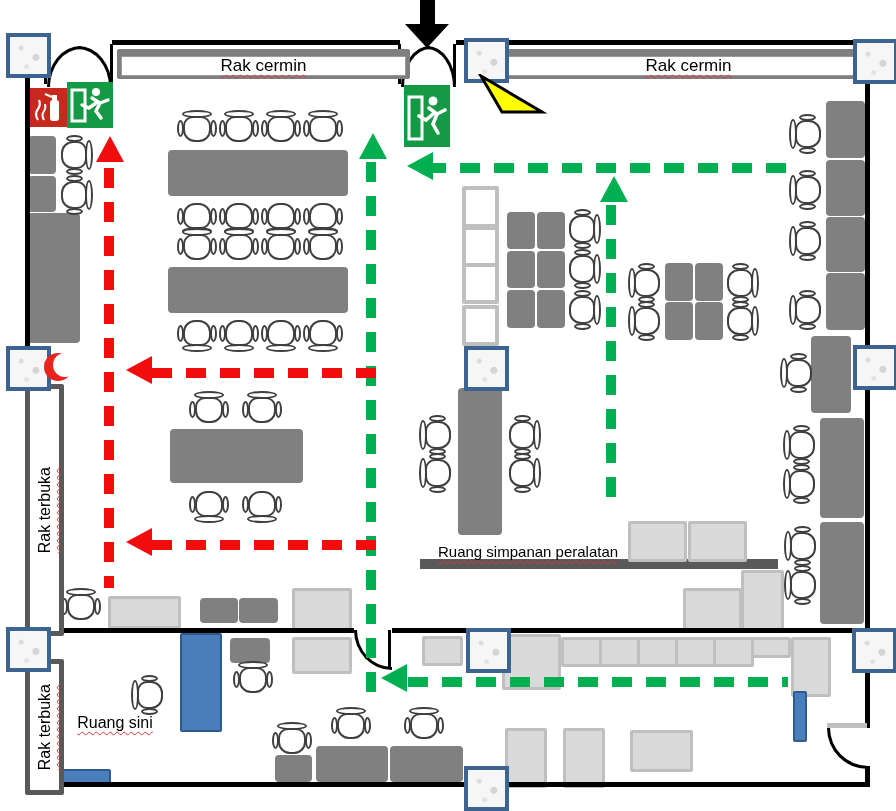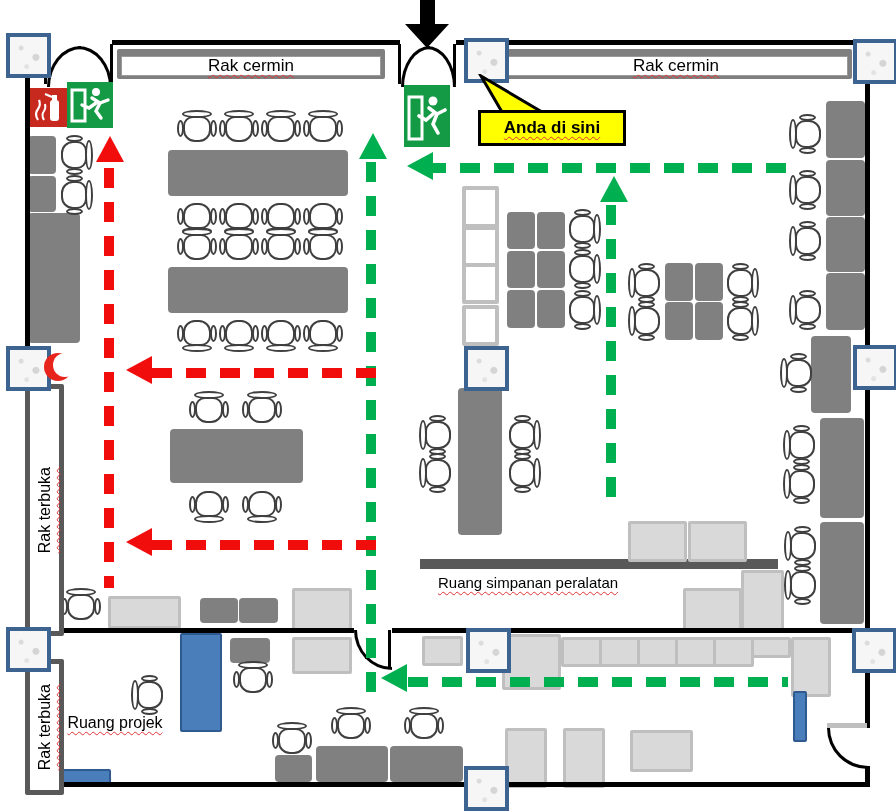--- a/index.html
+++ b/index.html
@@ -24,21 +24,21 @@
   .chair i{position:absolute;box-sizing:border-box;background:#fff;border:2px solid #3f3f3f;display:block;}
   .chair .back{left:2px;top:-3px;width:30px;height:8px;border-radius:50%;}
   .chair .al{left:-3px;top:7px;width:7px;height:17px;border-radius:50%;}
   .chair .ar{right:-3px;top:7px;width:7px;height:17px;border-radius:50%;}
   .chair .seat{left:3px;top:3px;width:28px;height:26px;border-radius:10px 10px 12px 12px;}
   .route-v{position:absolute;width:10px;z-index:5;}
   .route-h{position:absolute;height:10px;z-index:5;}
   .arr{position:absolute;width:0;height:0;z-index:5;}
   .arr-up{border-left:14px solid transparent;border-right:14px solid transparent;border-bottom:26px solid #000;}
   .arr-left{border-top:14px solid transparent;border-bottom:14px solid transparent;border-right:26px solid #000;}
-  .mirror-rack{position:absolute;background:#7f7f7f;border-radius:2px;z-index:4;}
+  .mirror-rack{position:absolute;background:#7f7f7f;border-radius:2px;z-index:4;padding-left:25px;}
   .mirror-rack .inner{position:absolute;left:4px;right:4px;top:7px;bottom:3px;background:#fff;border:1px solid #9a9a9a;
     display:flex;align-items:center;justify-content:center;font-size:17px;color:#000;}
   .open-rack{position:absolute;background:#fff;border:5px solid #595959;border-radius:2px;z-index:4;
     display:flex;align-items:center;justify-content:center;}
   .open-rack span{writing-mode:vertical-rl;transform:rotate(180deg);font-size:16px;color:#000;}
   .misspell{text-decoration:underline wavy #e03434;text-decoration-thickness:1px;text-underline-offset:3px;}
   .room-label{position:absolute;font-size:15px;color:#000;z-index:6;white-space:nowrap;}
   .sign{position:absolute;z-index:7;}
   .callout-box{position:absolute;left:478px;top:110px;width:142px;height:30px;background:#ffff00;border:3px solid #000;
     display:flex;align-items:center;justify-content:center;font-size:17px;font-weight:600;z-index:8;}
@@ -117,27 +117,24 @@
     <path d="M25 23 l8 6 l-4 10 l5 9 M29 29 l-7 6 l-7 -4 M33 29 l8 -4" stroke="#fff" stroke-width="3.6" fill="none" stroke-linecap="round"></path>
   </svg>
   <svg class="sign" style="left:44px;top:348px;" width="32" height="38" viewBox="0 0 32 38">
     <circle cx="14" cy="19" r="14" fill="#e8251d"></circle>
     <circle cx="21" cy="17" r="12" fill="#fff"></circle>
   </svg>
 
   <svg class="callout-ptr" width="70" height="40" viewBox="0 0 70 40">
     <polygon points="3,2 64,38 24,38" fill="#ffff00" stroke="#000" stroke-width="3"></polygon>
   </svg>
-  <div class="callout-box">
-    <span class="misspell">Anda di sini</span>
-  </div>
-
-  <div class="room-label misspell" style="left:438px;top:574px;">Ruang simpanan peralatan</div>
+
+  <div class="room-label misspell" style="left:438px;top:543px;">Ruang simpanan peralatan</div>
   <div class="room-label" style="left:55px;top:710px;width:120px;text-align:center;font-size:16px;line-height:25px;white-space:normal;">
-    <div class="misspell">Ruang projek</div>
+    <div class="misspell">Ruang sini</div>
   </div>
 
 <div class="desk" style="left: 28px; top: 136px; width: 28px; height: 38px;"></div>
     <div class="desk" style="left: 28px; top: 176px; width: 28px; height: 36px;"></div>
     <div class="desk" style="left: 28px; top: 213px; width: 52px; height: 130px;"></div>
     <div class="desk" style="left: 168px; top: 150px; width: 180px; height: 46px;"></div>
     <div class="desk" style="left: 168px; top: 267px; width: 180px; height: 46px;"></div>
     <div class="desk" style="left: 170px; top: 429px; width: 133px; height: 54px;"></div>
     <div class="desk" style="left: 458px; top: 388px; width: 44px; height: 147px;"></div>
     <div class="desk" style="left: 507px; top: 212px; width: 28px; height: 37px;"></div>

